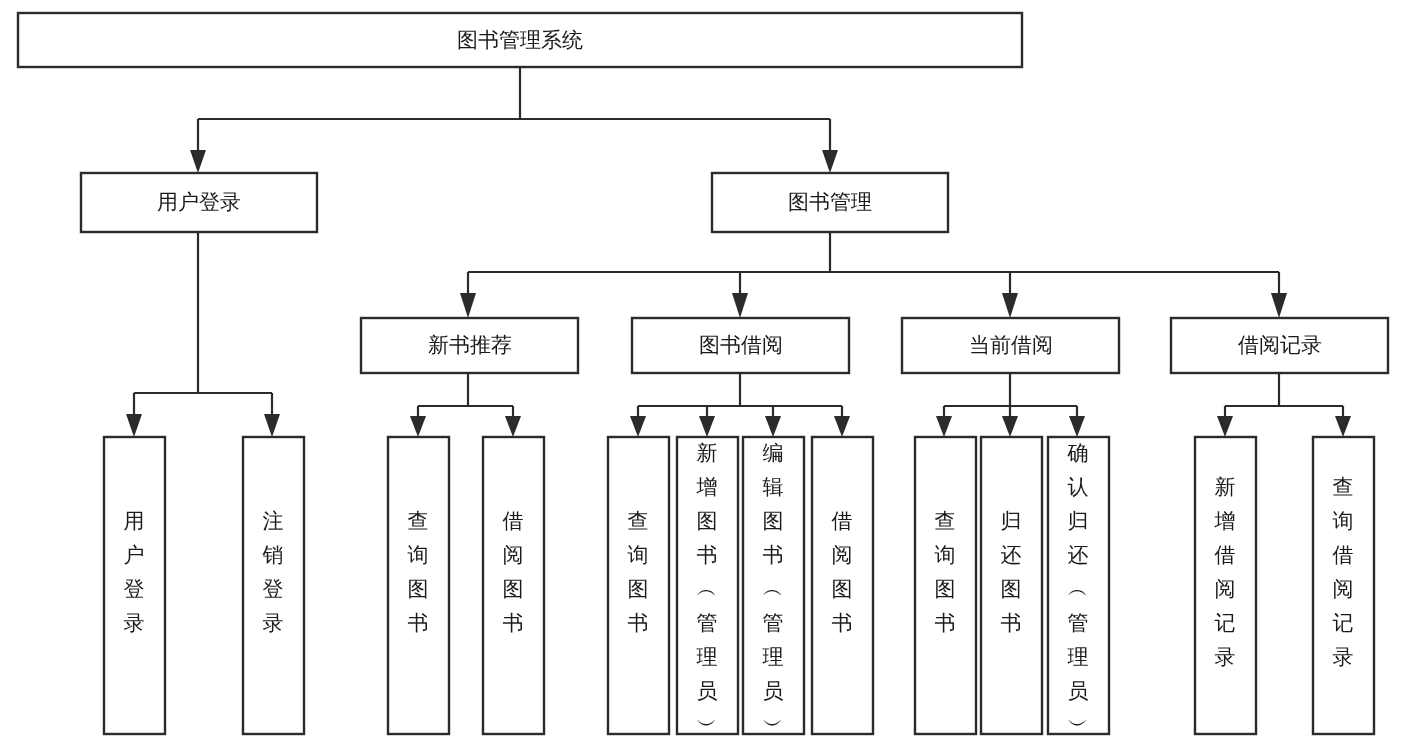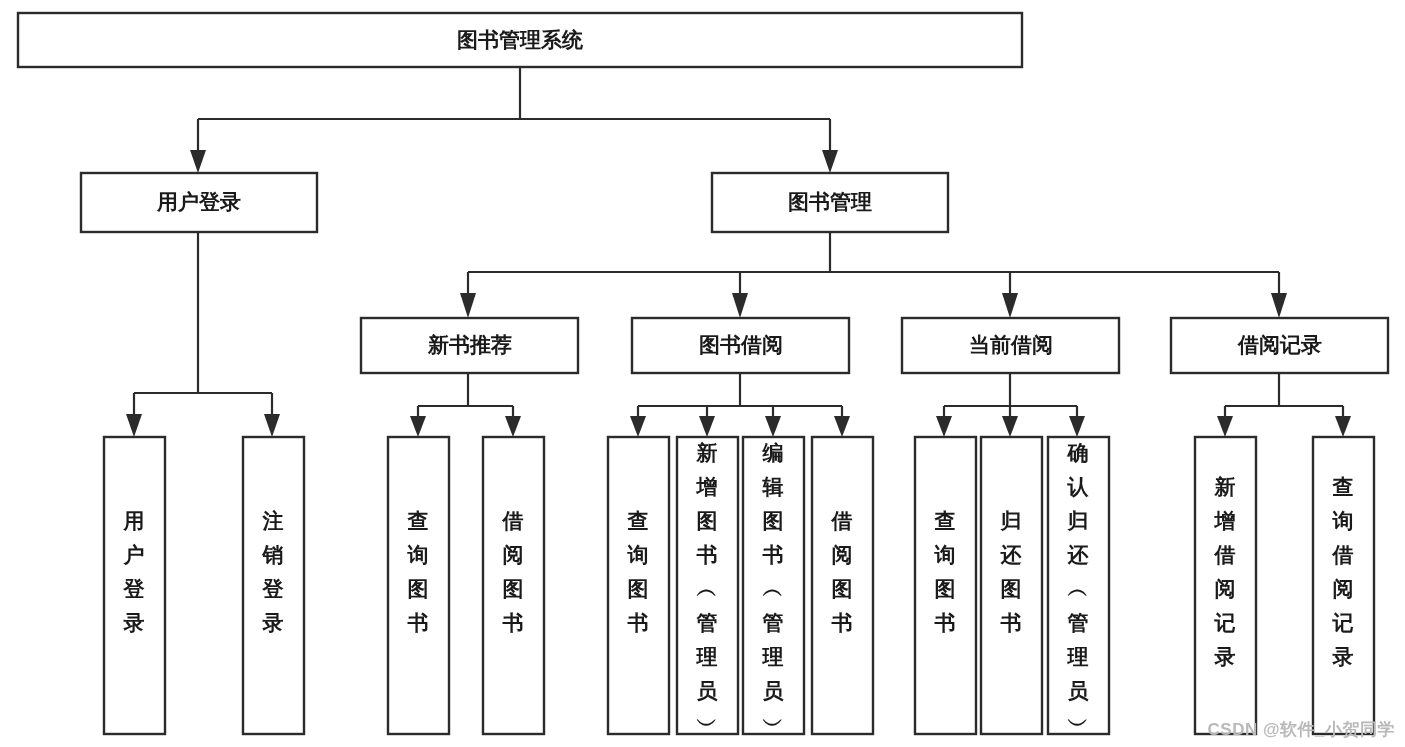--- a/index.html
+++ b/index.html
@@ -12,21 +12,20 @@
     width: 1405px;
     height: 747px;
     font-family: "Liberation Sans", "DejaVu Sans", sans-serif;
     overflow: hidden;
   }
   #diagram-root {
     position: relative;
     width: 1405px;
     height: 747px;
     background: #ffffff;
-    font-weight: bold;
   }
   svg.diagram-canvas {
     position: absolute;
     top: 0;
     left: 0;
     width: 1405px;
     height: 747px;
     display: block;
   }
   .node-box {
@@ -234,15 +233,14 @@
       <rect class="node-box" x="1195" y="437" width="61" height="297"></rect>
       <text class="node-label-v" x="1225" y="494"><tspan x="1225" dy="0" text-anchor="middle">新</tspan><tspan x="1225" dy="34" text-anchor="middle">增</tspan><tspan x="1225" dy="34" text-anchor="middle">借</tspan><tspan x="1225" dy="34" text-anchor="middle">阅</tspan><tspan x="1225" dy="34" text-anchor="middle">记</tspan><tspan x="1225" dy="34" text-anchor="middle">录</tspan></text>
     </g>
     <g>
       <rect class="node-box" x="1313" y="437" width="61" height="297"></rect>
       <text class="node-label-v" x="1343" y="494"><tspan x="1343" dy="0" text-anchor="middle">查</tspan><tspan x="1343" dy="34" text-anchor="middle">询</tspan><tspan x="1343" dy="34" text-anchor="middle">借</tspan><tspan x="1343" dy="34" text-anchor="middle">阅</tspan><tspan x="1343" dy="34" text-anchor="middle">记</tspan><tspan x="1343" dy="34" text-anchor="middle">录</tspan></text>
     </g>
 
   </svg>
 
-  <div class="watermark-text">CSDN @软件_小贺同学</div>
 
 </div>
 
 </body></html>

